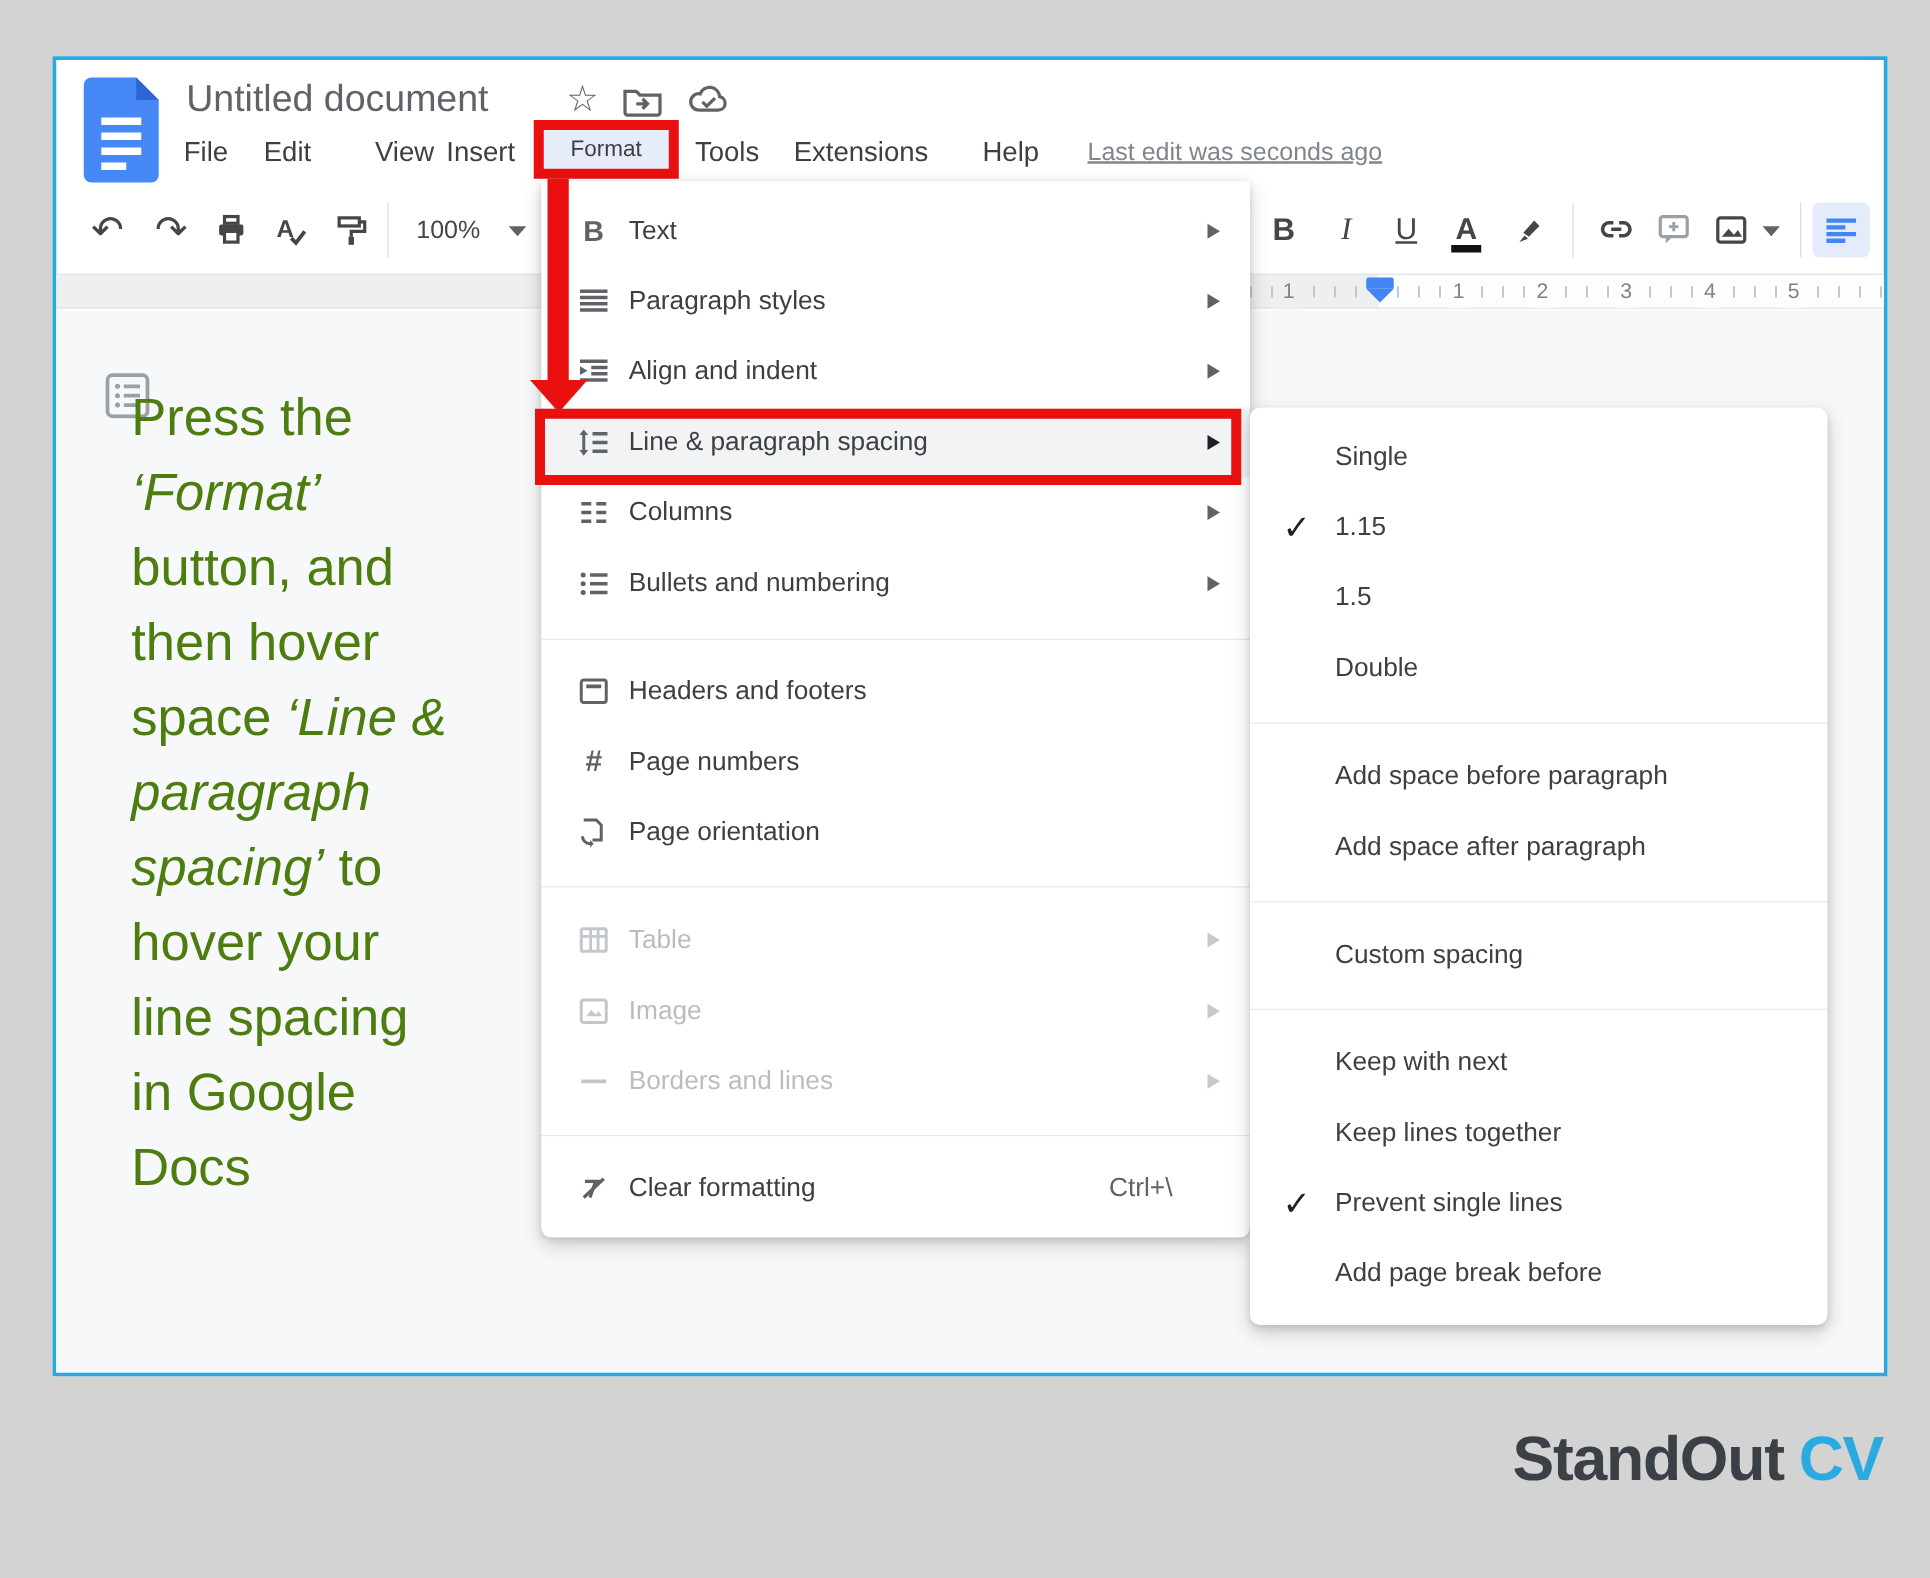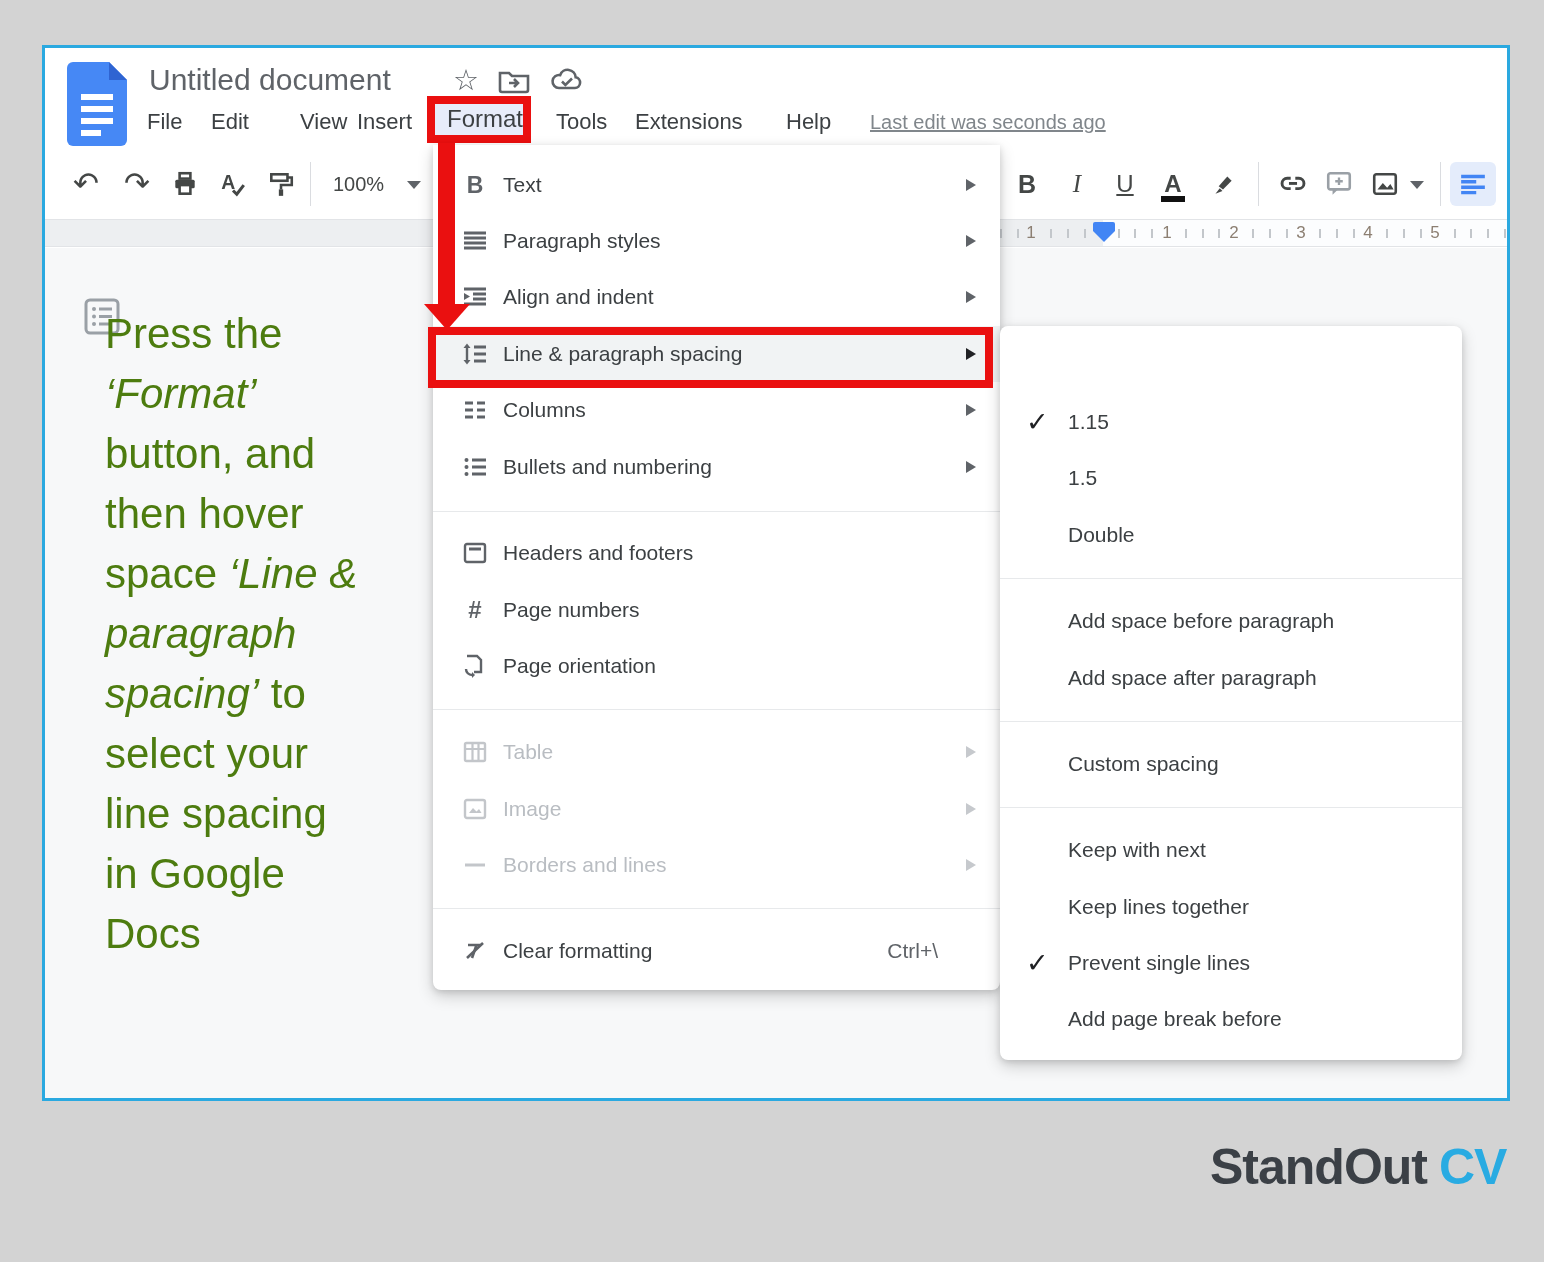--- a/index.html
+++ b/index.html
@@ -11,23 +11,23 @@
             background:#fff; border:3px solid #2aa9e0; }
 
   
   .docs-logo { position:absolute; left:20px; top:12px; }
   .doc-title { position:absolute; left:104px; top:10px; height:44px; line-height:44px;
                font-size:30px; color:#5f6368; }
   .title-ic { position:absolute; top:12px; width:38px; height:40px; color:#5f6368;
               font-size:29px; line-height:40px; text-align:center; }
   .mb-item { position:absolute; top:51px; height:46px; line-height:46px;
              font-size:22px; color:#3c4043; cursor:default; }
-  .format-item { position:absolute; left:382px; top:48px; width:104px; height:47px;
-                 border:8px solid #ea1010; background:#e7ecfa; text-align:right;
-                 line-height:30px; font-size:24px; color:#3c4043; }
+  .format-item { position:absolute; left:382px; top:48px; width:116px; height:47px;
+                 border:8px solid #ea1010; background:#e7ecfa; text-align:center;
+                 line-height:30px; font-size:18px; color:#3c4043; }
   .last-edit { position:absolute; left:825px; top:51px; height:46px; line-height:46px;
                font-size:20px; color:#80868b; text-decoration:underline; }
 
   
   .tb-ic { position:absolute; top:118px; width:36px; height:36px; display:flex;
            align-items:center; justify-content:center; color:#444746; }
   .tb-glyph { font-size:31px; line-height:36px; }
   .tb-div { position:absolute; top:114px; width:1px; height:44px; background:#dadce0; }
   .tb-zoom { position:absolute; left:288px; top:118px; height:36px; line-height:36px;
              font-size:20px; color:#444746; }
@@ -241,21 +241,21 @@
     </svg>
   </div>
   <div class="instruction">
       <div><span>Press the</span></div>
       <div><span class="it">‘Format’</span></div>
       <div><span>button, and</span></div>
       <div><span>then hover</span></div>
       <div><span>space </span><span class="it">‘Line &amp;</span></div>
       <div><span class="it">paragraph</span></div>
       <div><span class="it">spacing’</span><span> to</span></div>
-      <div><span>select your</span></div>
+      <div><span>hover your</span></div>
       <div><span>line spacing</span></div>
       <div><span>in Google</span></div>
       <div><span>Docs</span></div>
     </div>
 
   <div class="menu-panel">
 
     <div class="mrow" style="top:12px;">
       <span class="micon micon-letter">B</span>
       <span class="mlabel">Text</span>
@@ -389,20 +389,23 @@
             <path d="M6 7 h13 M14.5 7 L10 20" stroke="currentColor" stroke-width="2.6"></path>
             <path d="M5 20 L21 5" stroke="currentColor" stroke-width="2.6"></path>
           </svg>
       </span>
       <span class="mlabel">Clear formatting</span>
       <span class="mshortcut">Ctrl+\</span>
     </div>
   </div>
 
   <div class="sub-panel">
+    <div class="srow" style="top:12px;">
+      <span class="slabel">Single</span>
+    </div>
     <div class="srow" style="top:68px;">
       <span class="scheck">✓</span>
       <span class="slabel">1.15</span>
     </div>
     <div class="srow" style="top:124px;">
       <span class="slabel">1.5</span>
     </div>
     <div class="srow" style="top:181px;">
       <span class="slabel">Double</span>
     </div>

